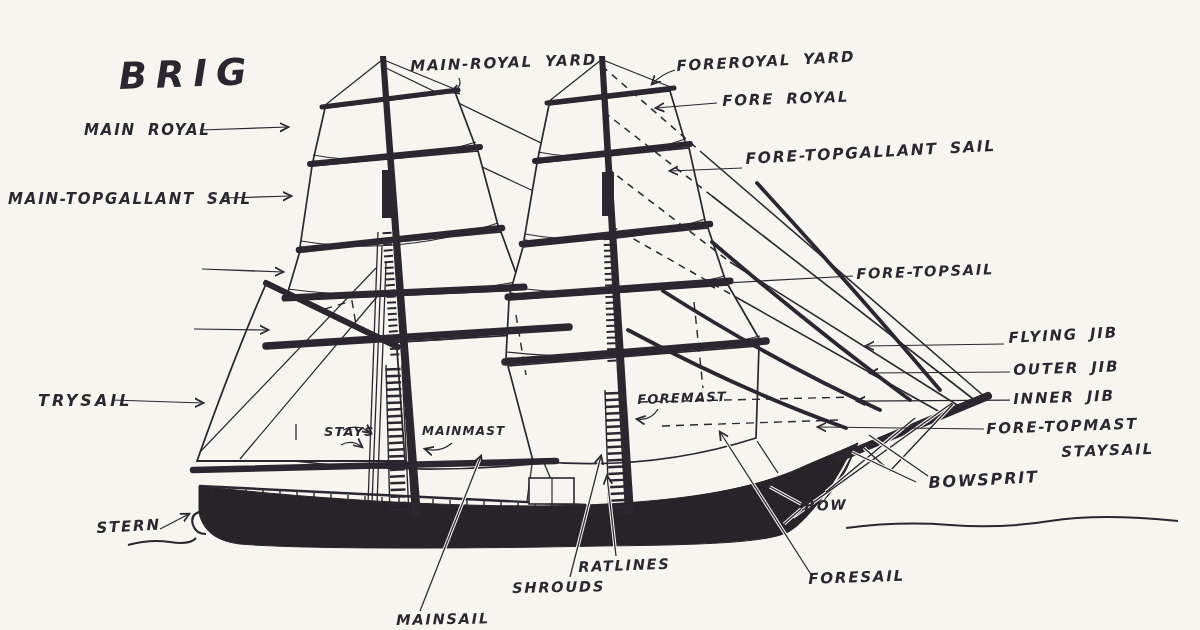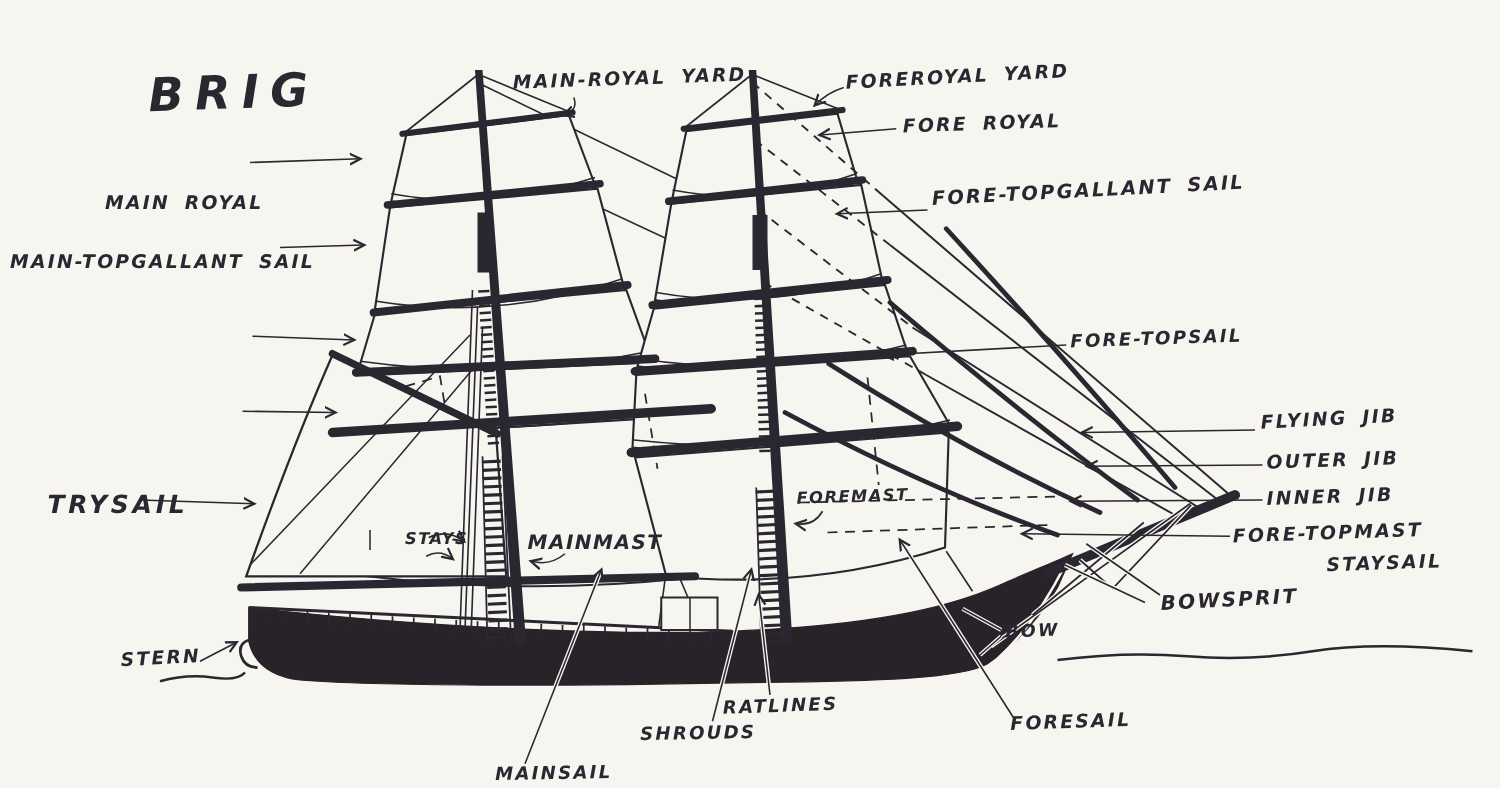--- a/index.html
+++ b/index.html
@@ -253,32 +253,32 @@
     <path d="M801,504 L770,487"></path>
     <path d="M801,509 L784,524"></path>
   </g>
 </svg>
 
 <div class="lbl title" style="left:118px; top:55px;">BRIG</div>
 
 <div class="lbl" style="left:410px; top:57px; transform:rotate(-2deg);">MAIN-ROYAL YARD</div>
 <div class="lbl" style="left:676px; top:57px; transform:rotate(-3deg);">FOREROYAL YARD</div>
 <div class="lbl" style="left:722px; top:92px; transform:rotate(-2deg);">FORE ROYAL</div>
-<div class="lbl" style="left:84px; top:121px;margin-top:32px;">MAIN ROYAL</div>
-<div class="lbl" style="left:8px; top:190px;margin-top:10px;">MAIN-TOPGALLANT SAIL</div>
+<div class="lbl" style="left:84px; top:121px;">MAIN ROYAL</div>
+<div class="lbl" style="left:8px; top:190px;">MAIN-TOPGALLANT SAIL</div>
 <div class="lbl" style="left:745px; top:150px; transform:rotate(-3deg); font-size:15.5px;">FORE-TOPGALLANT SAIL</div>
 <div class="lbl" style="left:856px; top:266px; transform:rotate(-2deg); font-size:14.5px;">FORE-TOPSAIL</div>
 <div class="lbl" style="left:1008px; top:329px; transform:rotate(-3deg);">FLYING JIB</div>
 <div class="lbl" style="left:1013px; top:361px; transform:rotate(-2deg);">OUTER JIB</div>
 <div class="lbl" style="left:1013px; top:390px; transform:rotate(-2deg);">INNER JIB</div>
-<div class="lbl" style="left:38px; top:391px; font-size:20px; letter-spacing:3px;">TRYSAIL</div>
+<div class="lbl" style="left:38px; top:391px; font-size:16px; letter-spacing:3px;">TRYSAIL</div>
 <div class="lbl" style="left:986px; top:420px; transform:rotate(-2deg);">FORE-TOPMAST</div>
 <div class="lbl" style="left:1061px; top:443px; transform:rotate(-2deg);">STAYSAIL</div>
 <div class="lbl small" style="left:299px; top:424px;margin-left:25px;">STAYS</div>
-<div class="lbl small" style="left:422px; top:424px; font-size:16px;">MAINMAST</div>
+<div class="lbl small" style="left:422px; top:424px; font-size:12px;">MAINMAST</div>
 <div class="lbl small" style="left:637px; top:392px; transform:rotate(-2deg);">FOREMAST</div>
 <div class="lbl" style="left:928px; top:473px; transform:rotate(-3deg); font-size:16px;">BOWSPRIT</div>
 <div class="lbl" style="left:804px; top:498px; transform:rotate(-2deg); font-size:14px;">BOW</div>
 <div class="lbl" style="left:96px; top:519px; transform:rotate(-3deg);">STERN</div>
 <div class="lbl" style="left:578px; top:559px; transform:rotate(-2deg); font-size:14.5px;">RATLINES</div>
 <div class="lbl" style="left:512px; top:580px; transform:rotate(-1deg); font-size:14.5px;">SHROUDS</div>
 <div class="lbl" style="left:808px; top:570px; transform:rotate(-2deg);">FORESAIL</div>
 <div class="lbl" style="left:396px; top:612px; transform:rotate(-1deg); font-size:14.5px;">MAINSAIL</div>
 
 </div>

